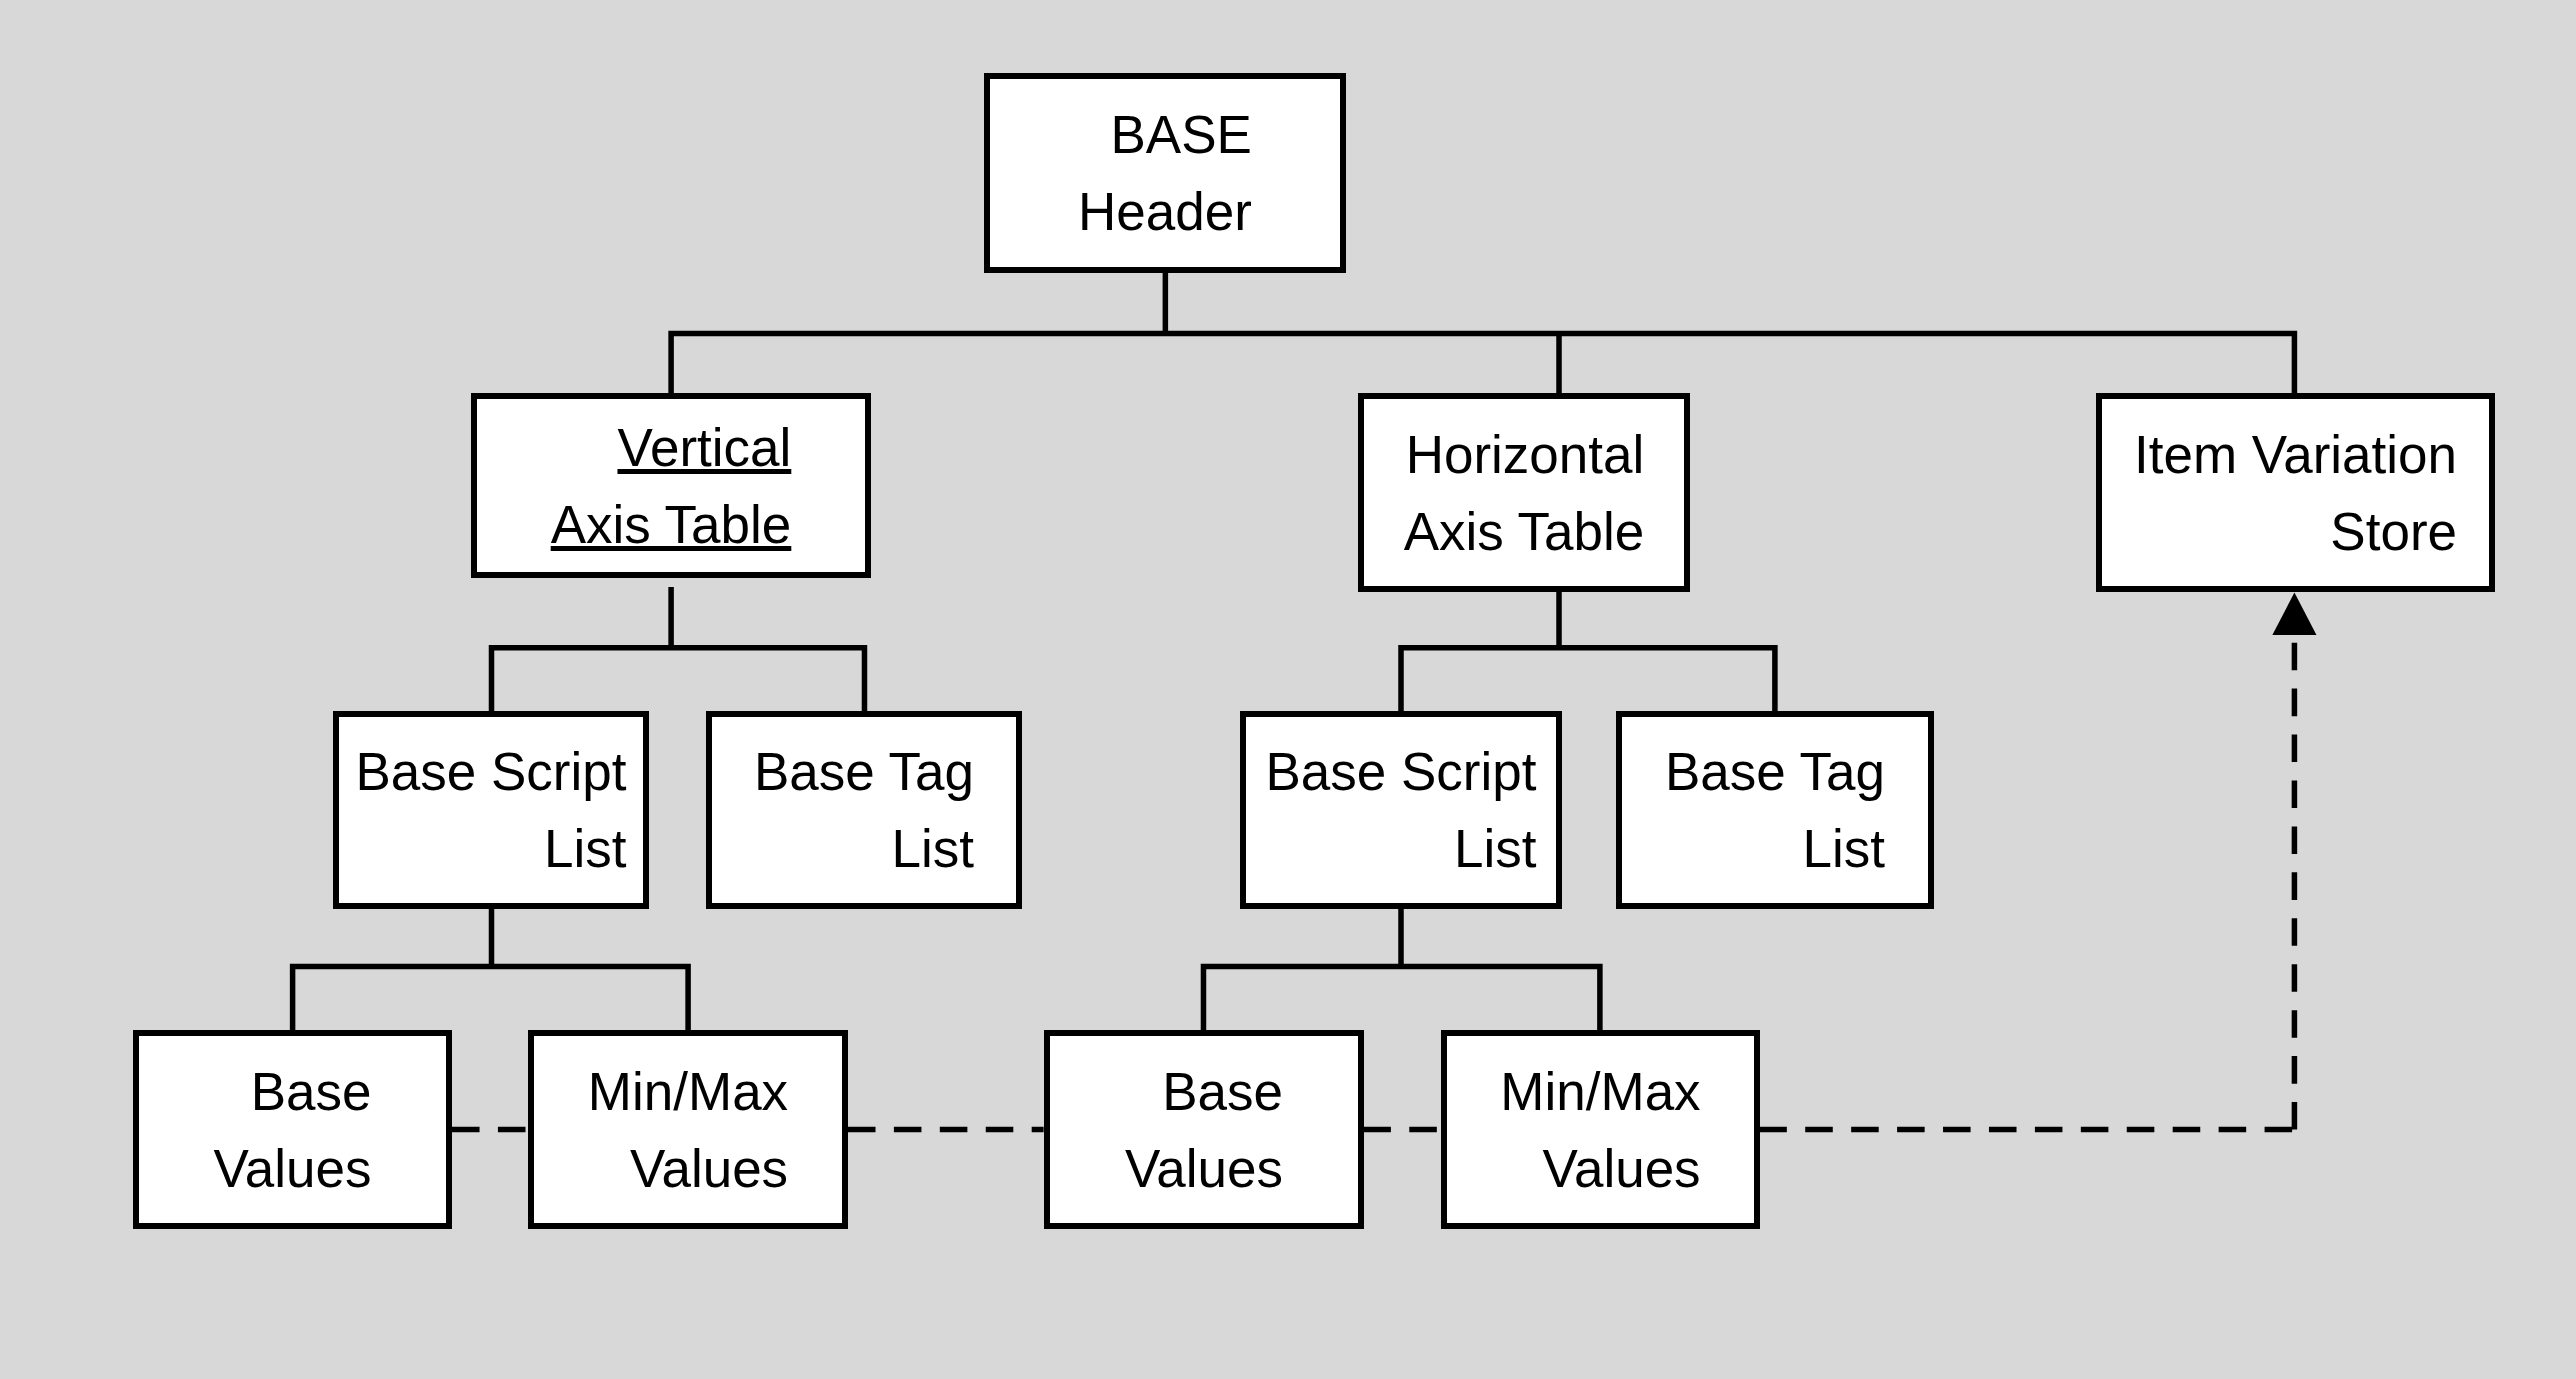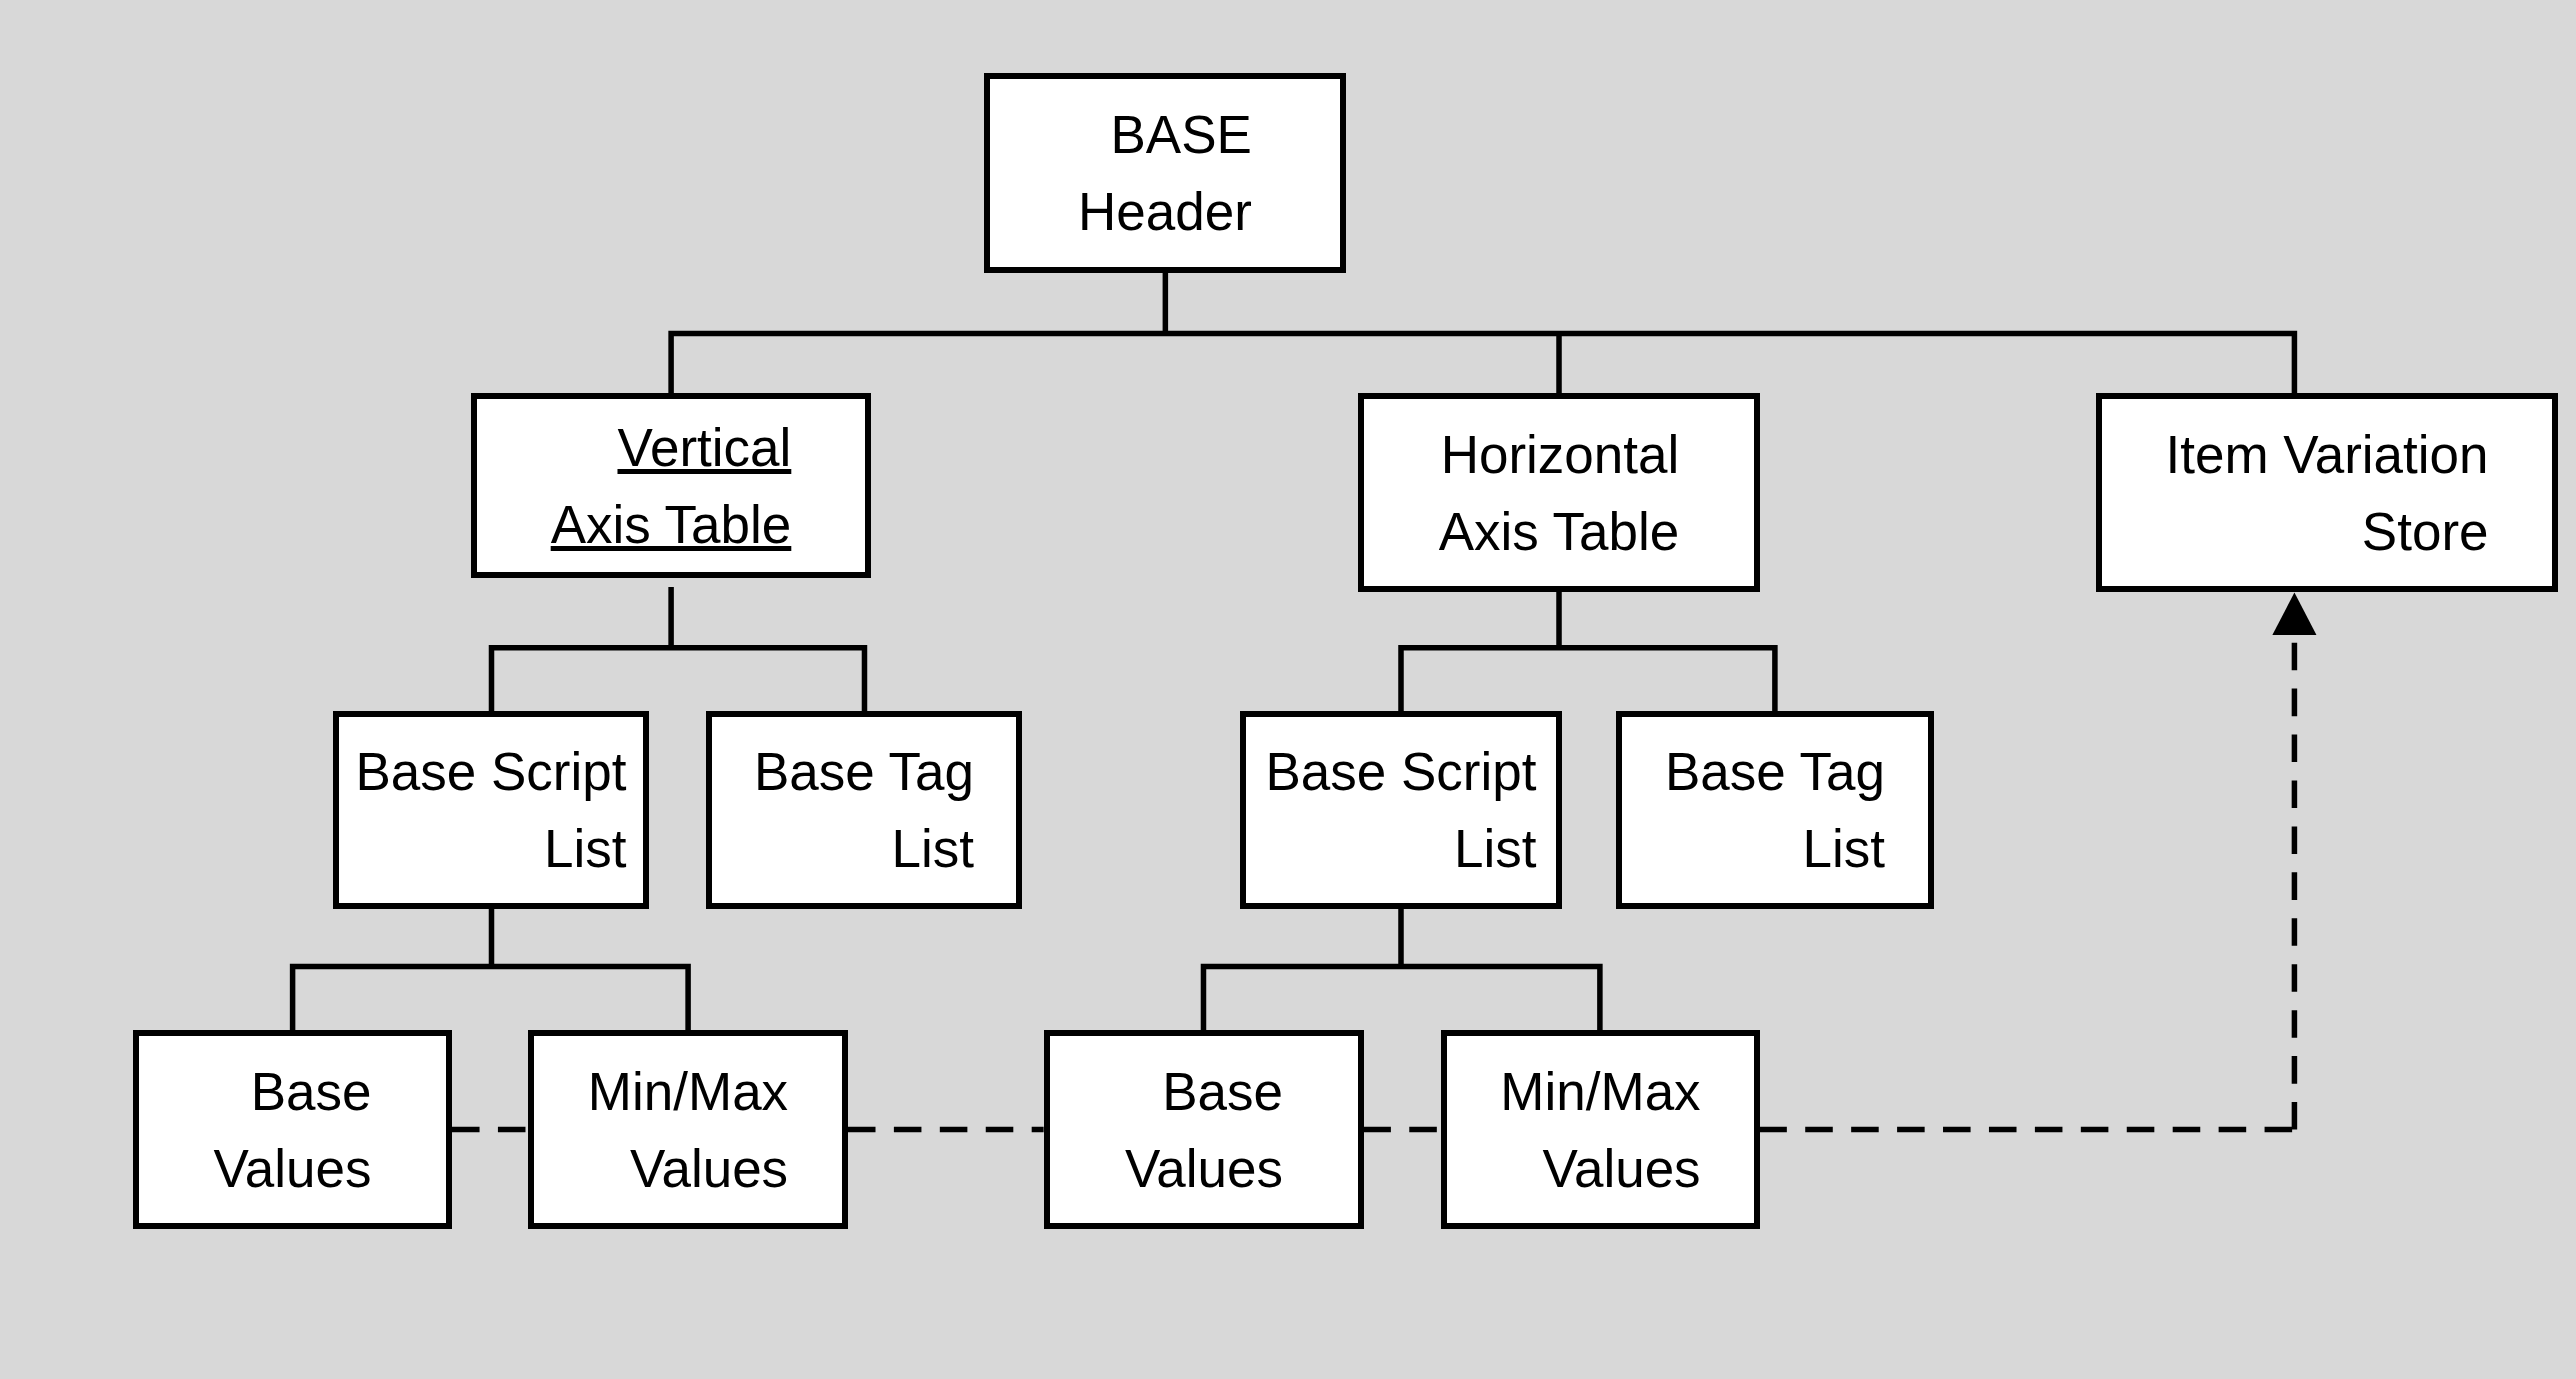--- a/index.html
+++ b/index.html
@@ -68,26 +68,26 @@
   <div class="node" style="left:984px; top:73px; width:362px; height:200px;">
     <span class="label">BASE
 Header</span>
   </div>
 
   <div class="node" style="left:471px; top:393px; width:400px; height:185px;text-decoration:underline;">
     <span class="label">Vertical
 Axis Table</span>
   </div>
 
-  <div class="node" style="left:1358px; top:393px; width:402px; height:199px;">
+  <div class="node" style="left:1358px; top:393px; width:332px; height:199px;">
     <span class="label">Horizontal
 Axis Table</span>
   </div>
 
-  <div class="node" style="left:2096px; top:393px; width:462px; height:199px;">
+  <div class="node" style="left:2096px; top:393px; width:399px; height:199px;">
     <span class="label">Item Variation
 Store</span>
   </div>
 
   <div class="node" style="left:333px; top:711px; width:316px; height:198px;">
     <span class="label">Base Script
 List</span>
   </div>
 
   <div class="node" style="left:706px; top:711px; width:316px; height:198px;">

